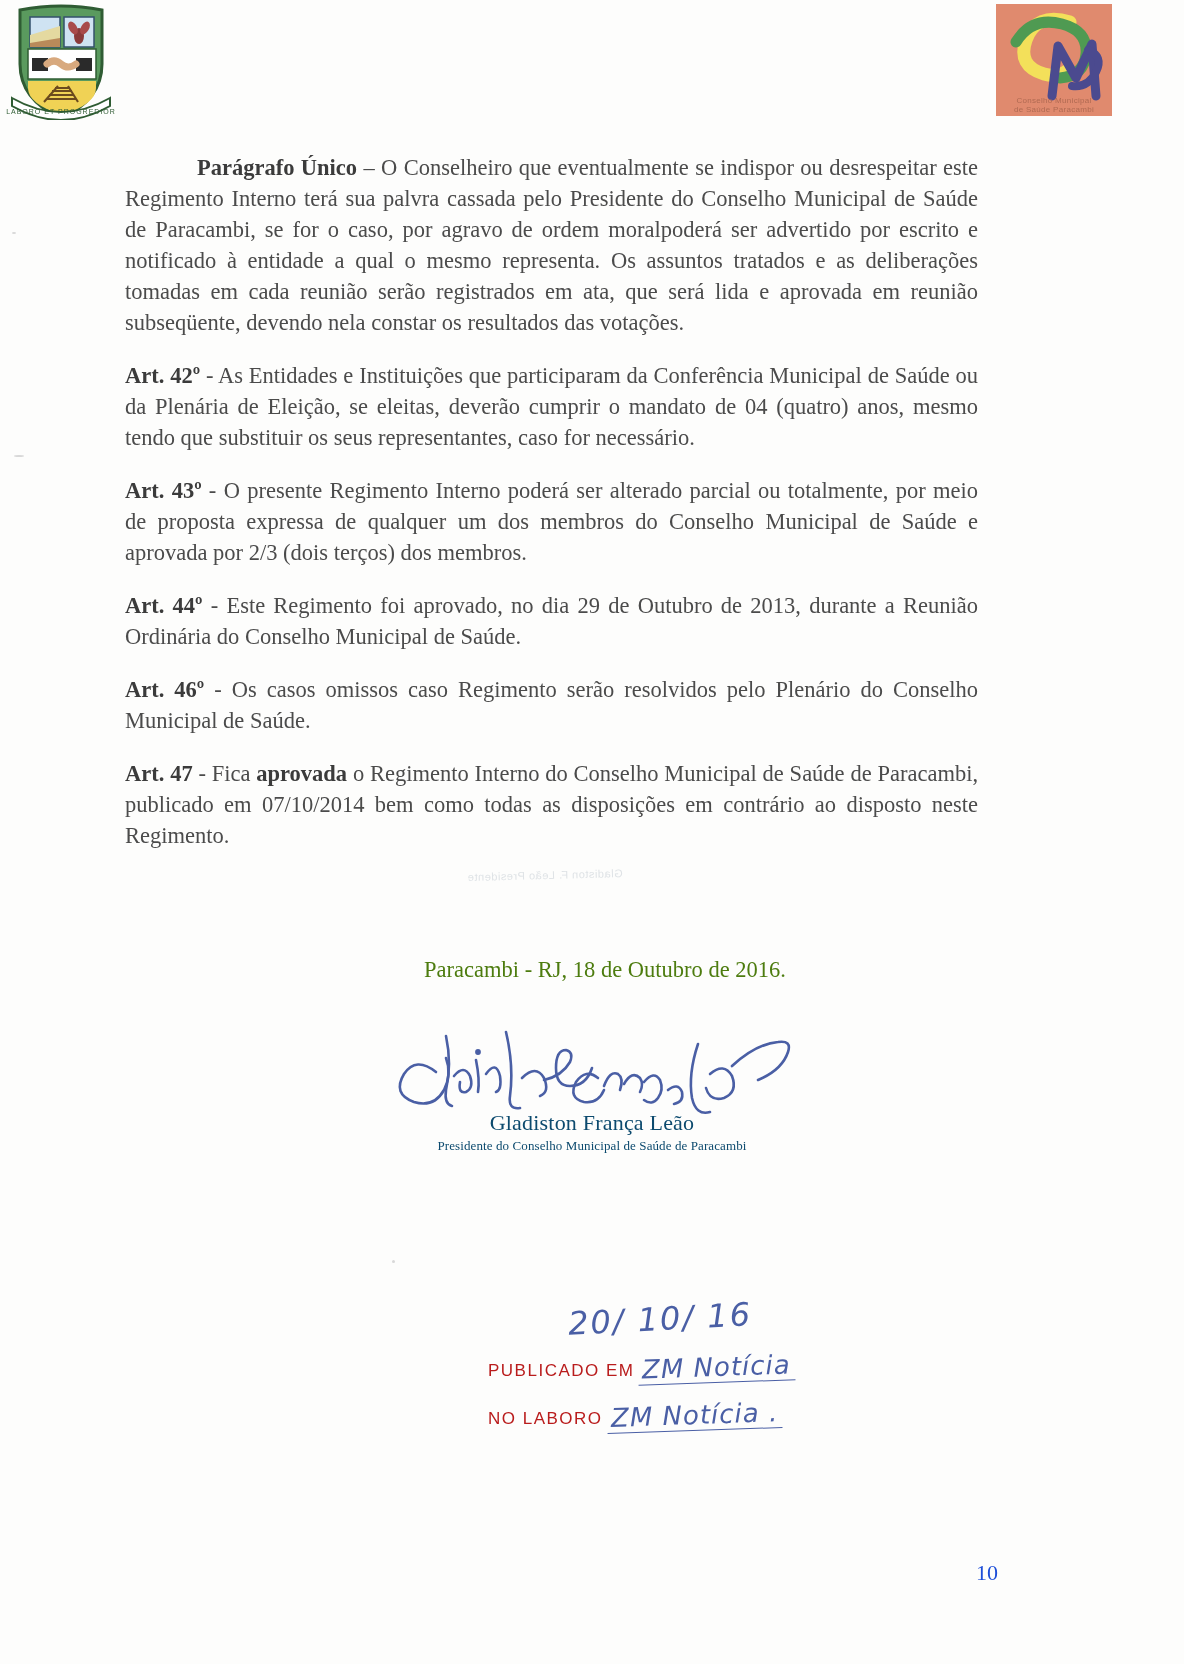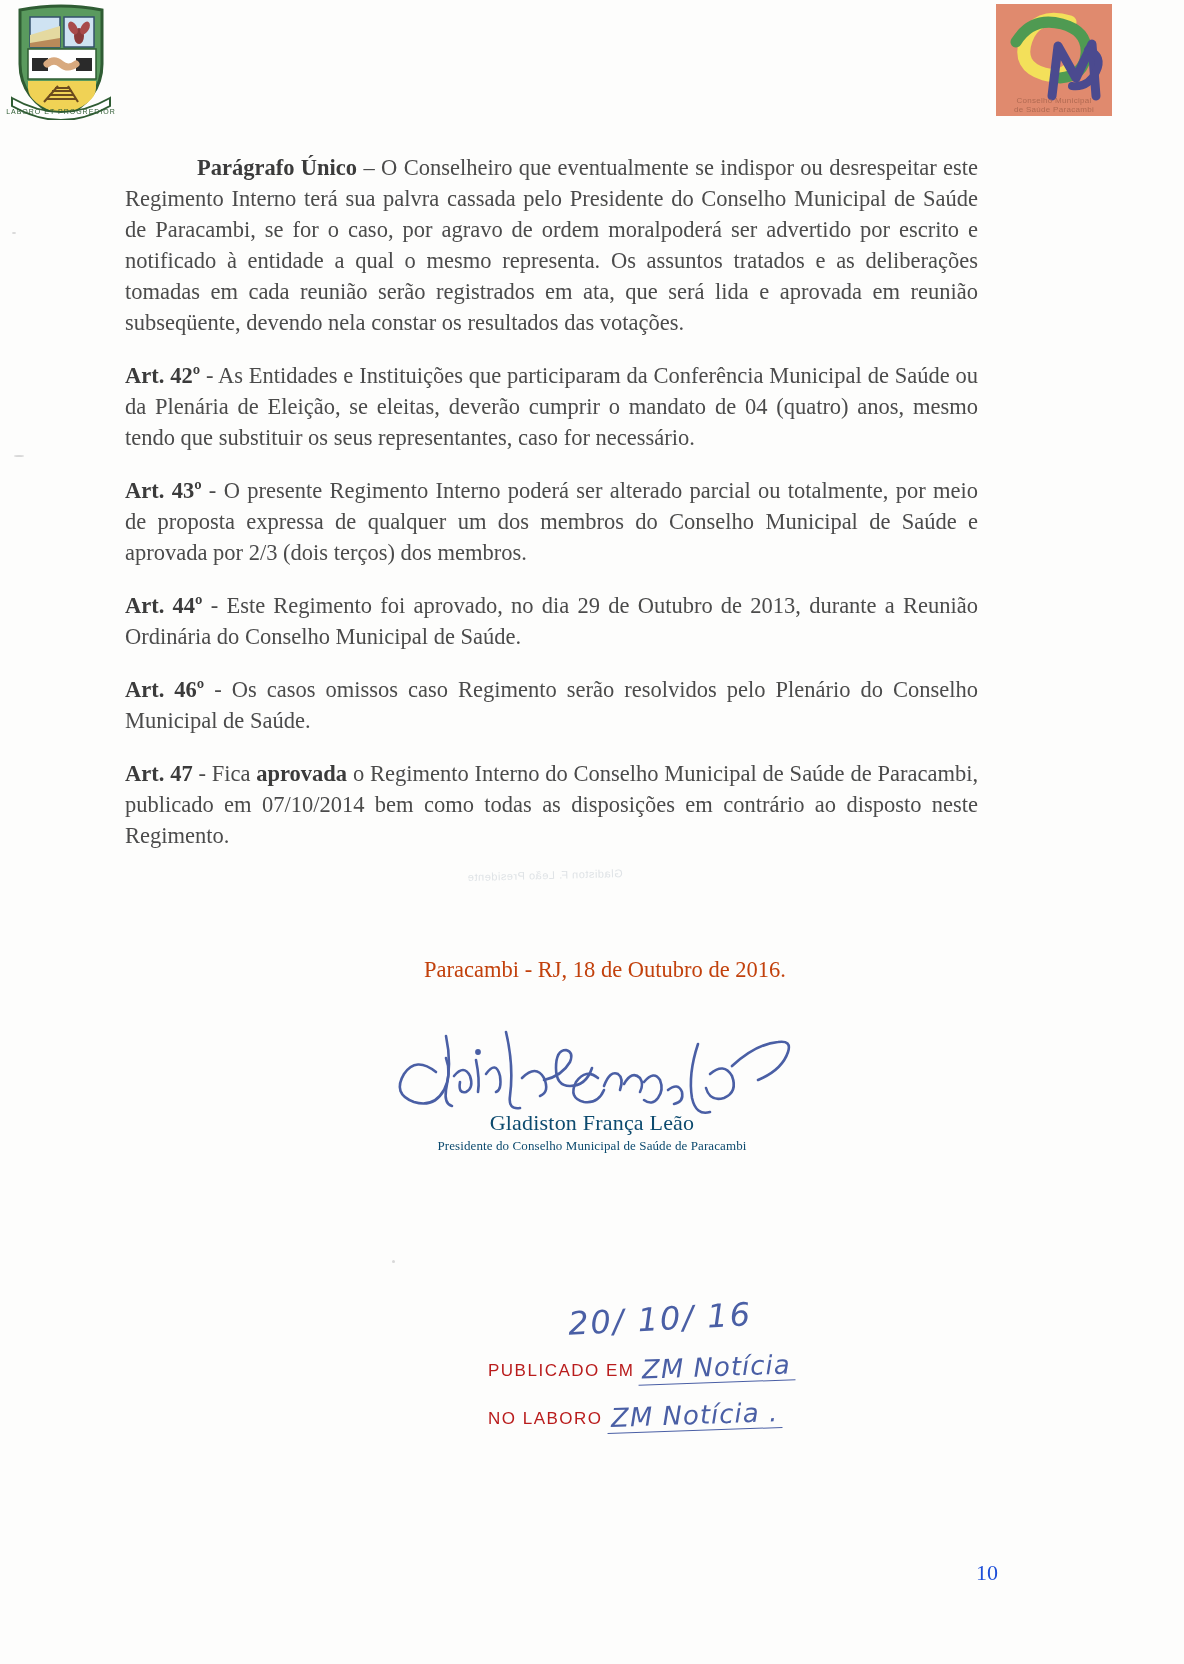--- a/index.html
+++ b/index.html
@@ -87,21 +87,21 @@
   p.para.first { text-indent: 72px; }
   p.para b { font-weight: bold; color: #3b3b3b; }
 
   
   .locale-date {
     position: absolute;
     left: 0; right: 0;
     top: 957px;
     text-align: center;
     font-size: 22.5px;
-    color: #c2410c;
+    color: #4d7c0f;
     padding-left: 26px;
   }
   .ghost-note {
     position: absolute;
     left: 425px;
     top: 868px;
     width: 240px;
     font-family: "Liberation Sans", sans-serif;
     font-size: 11px;
     line-height: 15px;

